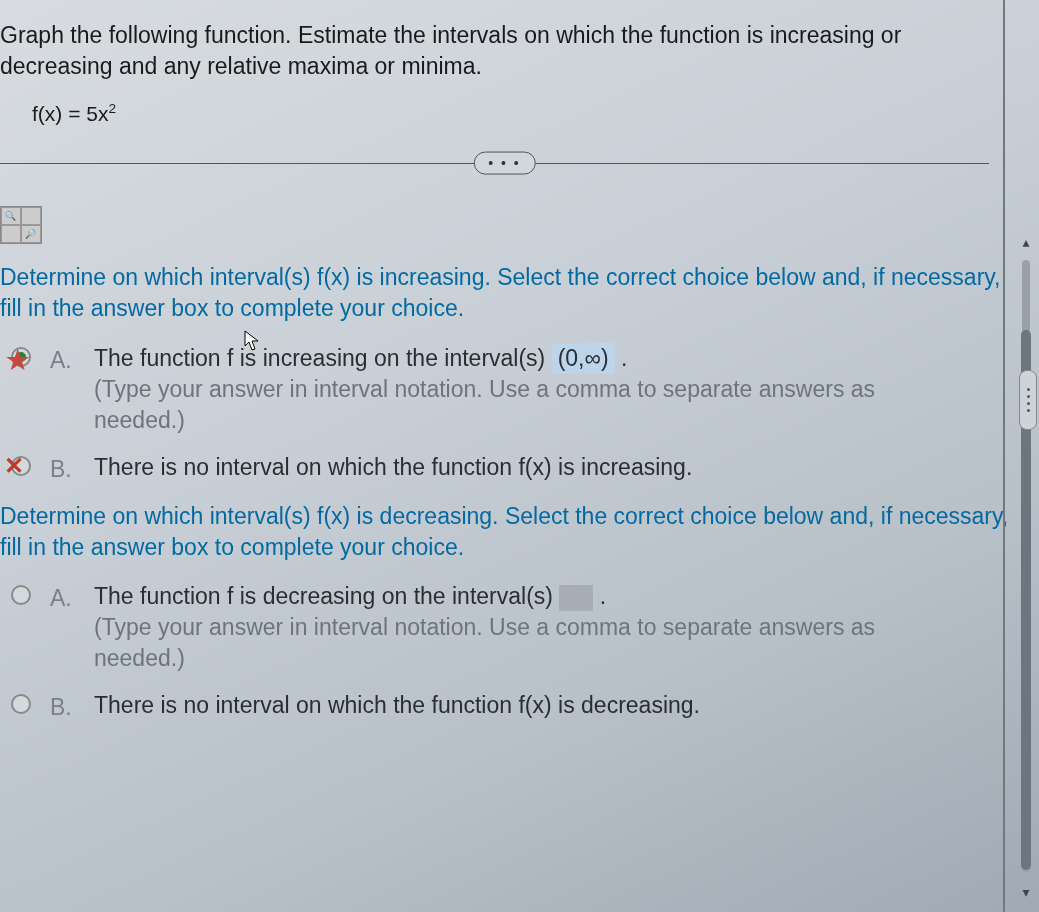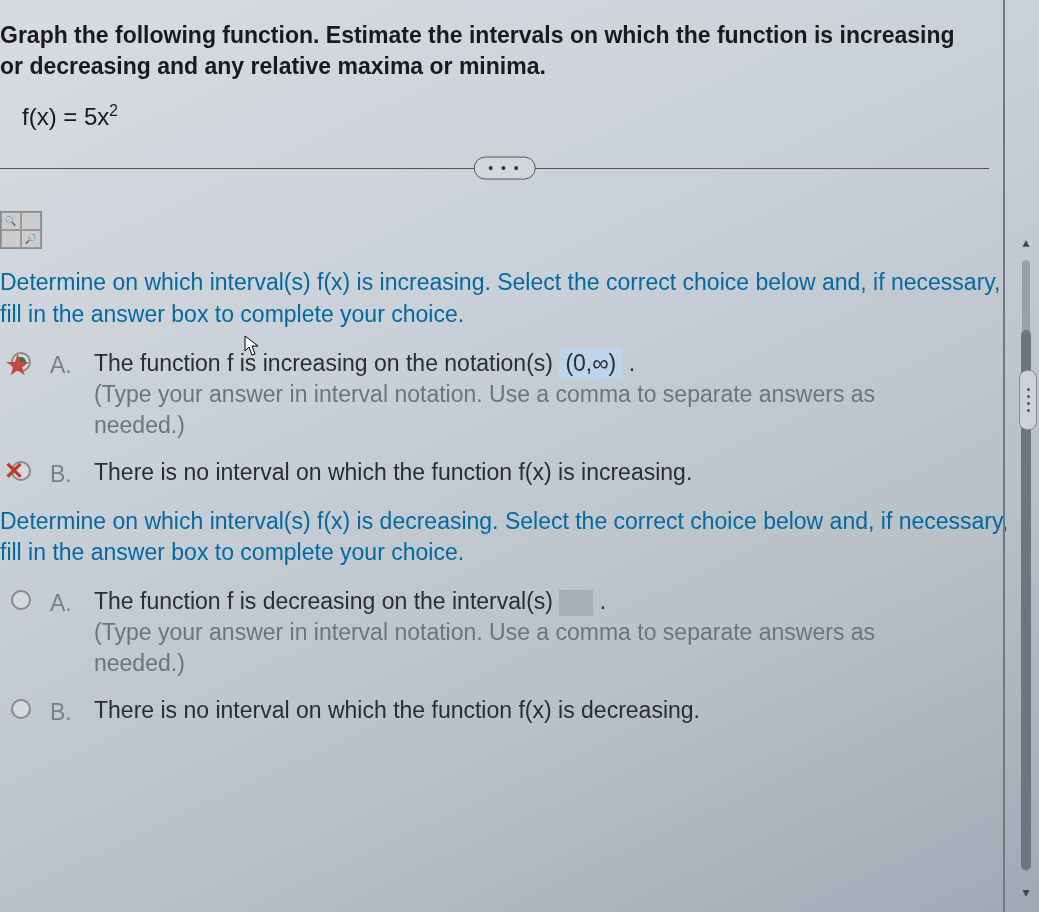--- a/index.html
+++ b/index.html
@@ -11,27 +11,27 @@
     overflow: hidden;
     position: relative;
     color: #1a1a1a;
   }
   .content {
     padding: 20px 30px 20px 0;
     font-size: 23px;
     line-height: 1.35;
   }
   .prompt {
-    font-weight: bold;
+    font-weight: normal;
     margin-bottom: 18px;
     padding-right: 40px;
   }
   .equation {
-    font-size: 24px;
-    margin: 18px 0 22px 22px;
+    font-size: 21px;
+    margin: 18px 0 22px 32px;
   }
   .equation sup { font-size: 0.65em; vertical-align: super; }
   .divider-wrap {
     position: relative;
     height: 26px;
     margin-bottom: 30px;
   }
   .divider-line {
     position: absolute;
     top: 50%;
@@ -217,21 +217,21 @@
 
   <div class="q-text">Determine on which interval(s) f(x) is increasing. Select the correct choice below and, if necessary, fill in the answer box to complete your choice.</div>
 
   <div class="choice">
     <div class="radio-col">
       <span class="mark star">★</span>
       <div class="radio selected"></div>
     </div>
     <div class="label-col">A.</div>
     <div class="body-col" style="position:relative;">
-      <span>The function f is increasing on the notation(s) </span>
+      <span>The function f is increasing on the interval(s) </span>
       <span class="answer-box">(0,∞)</span>
       <span> .</span>
       <div class="cursor-icon" style="left:150px; top:-14px;">
         <svg viewBox="0 0 16 22">
             <path d="M1 1 L1 16 L5 12 L8 20 L11 19 L8 11 L14 11 Z" fill="#fff" stroke="#000" stroke-width="1"></path>
           </svg>
       </div>
       <br>
       <span class="hint">(Type your answer in interval notation. Use a comma to separate answers as needed.)</span>
     </div>

